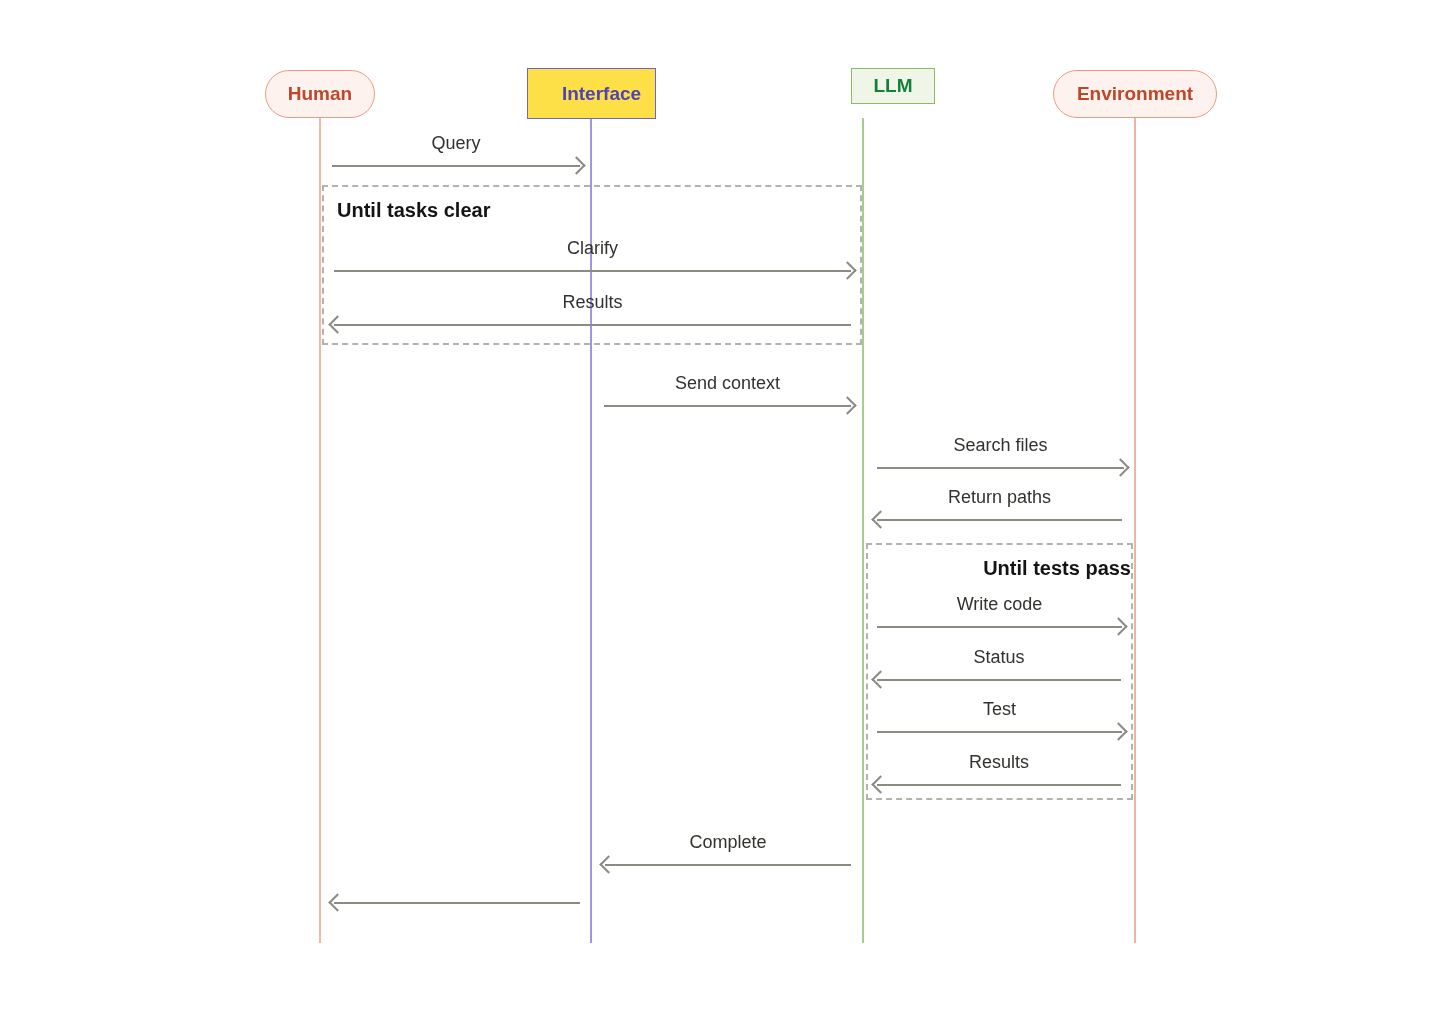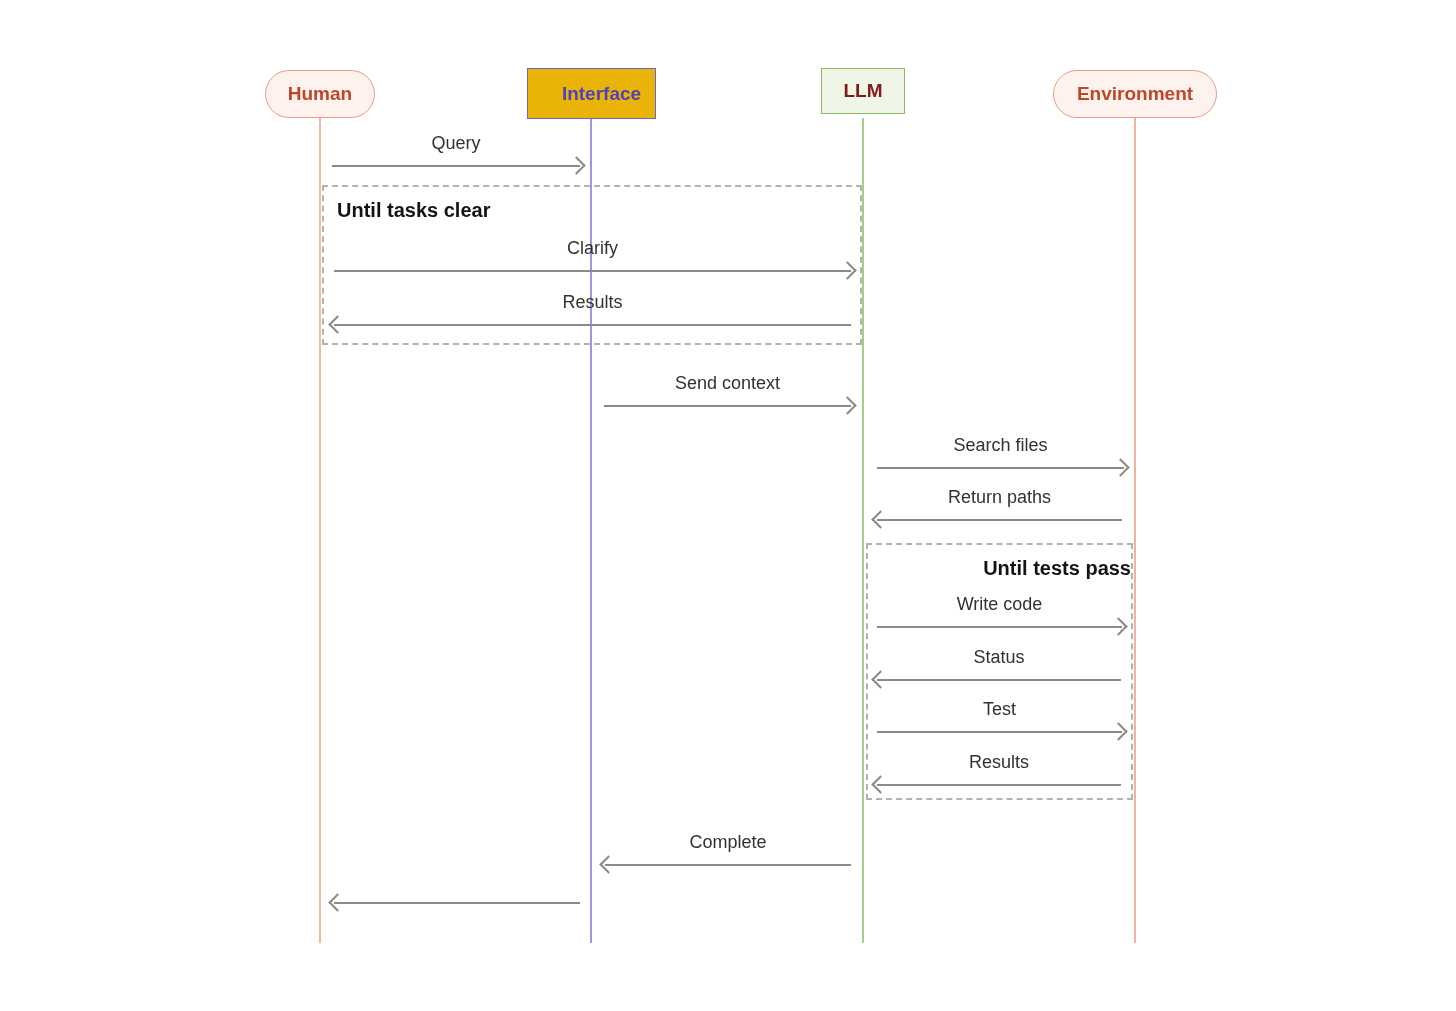--- a/index.html
+++ b/index.html
@@ -18,25 +18,25 @@
     box-sizing:border-box;
     z-index:3;
   }
   .actor.pill{
     top:70px;height:48px;
     background:#fdf2ee;border:1.5px solid #eb9d82;color:#bf4629;
     border-radius:24px;
   }
   .actor.rect-purple{
     top:68px;height:51px;
-    background:#eab308;border:1.5px solid #6f65c8;color:#4f43b8;padding-left:20px;
+    background:#fde047;border:1.5px solid #6f65c8;color:#4f43b8;padding-left:20px;
   }
   .actor.rect-green{
-    top:68px;height:46px;
-    background:#eff6e7;border:1.5px solid #8abb62;color:#7f1d1d;
+    top:68px;height:36px;
+    background:#eff6e7;border:1.5px solid #8abb62;color:#15803d;margin-left:30px;
   }
   #actor-human{left:265px;width:110px;align-items:center;}
   #actor-interface{left:527px;width:129px;}
   #actor-llm{left:821px;width:84px;}
   #actor-environment{left:1053px;width:164px;}
   
   .lifeline{
     position:absolute;top:118px;height:825px;width:2px;z-index:0;
   }
   #lifeline-human{left:319px;background:#f4b8a4;}

